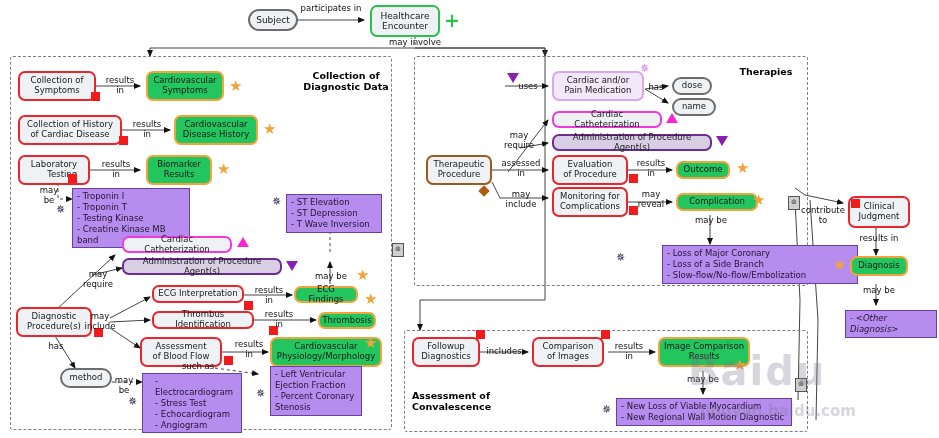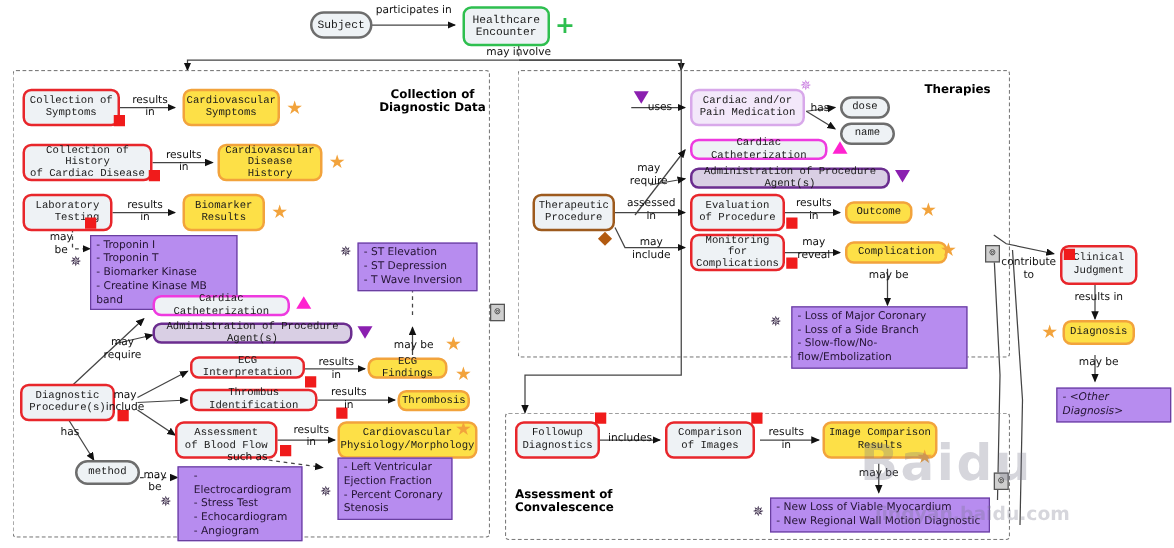--- a/index.html
+++ b/index.html
@@ -3,25 +3,25 @@
 <meta charset="utf-8">
 <style>
   html,body{margin:0;padding:0;background:#ffffff;}
   body{width:939px;height:438px;position:relative;overflow:hidden;
        font-family:"DejaVu Sans","Liberation Sans",sans-serif;color:#1a1a1a;}
   #canvas{position:absolute;inset:0;width:939px;height:438px;}
   svg.wire{position:absolute;left:0;top:0;width:939px;height:438px;pointer-events:none;}
 
   .node{position:absolute;box-sizing:border-box;display:flex;align-items:center;
         justify-content:center;text-align:center;border-radius:7px;
-        background:#eef2f5;border:2px solid #888;line-height:1.12;font-family:Liberation Mono, monospace;}
+        background:#eef2f5;border:2px solid #888;line-height:1.12;}
   .node span{display:block;padding:0 3px;}
 
   .n-red{border-color:#e8262b;background:#eef2f5;}
-  .n-orange{border-color:#f2a33c;background:#fde047;}
+  .n-orange{border-color:#f2a33c;background:#22c55e;}
   .n-green{border-color:#2ebf4f;background:#eef2f5;}
   .n-grey{border-color:#6d6d6d;background:#eef2f5;border-radius:11px;}
   .n-brown{border-color:#9d5a1d;background:#eef2f5;}
   .n-purple{border-color:#5c1f74;background:#e9e1ef;}
   .n-lilac{border-color:#d8a8ea;background:#f3e8fa;}
   .n-magenta{border-color:#ee3adf;background:#eef2f5;}
   .n-dkpurple{border-color:#6b2d8f;background:#d9cfe4;}
 
   .lst{position:absolute;box-sizing:border-box;background:#b78cef;
        border:1px solid #6a3fa0;color:#241433;padding:2px 4px;
@@ -177,21 +177,21 @@
     <span style="white-space:pre-line;">Biomarker
 Results</span>
   </div>
   <div class="star" style="left:217px;top:162px;">★</div>
 
   <div class="lbl" style="left:32px;top:186px;width:34px;">may
 be</div>
   <div class="gear" style="left:56px;top:204px;">✵</div>
   <div class="lst" style="left:72px;top:188px;width:118px;white-space:pre-line;">- Troponin I
 - Troponin T
-- Biomarker Kinase
+- Testing Kinase
 - Creatine Kinase MB band</div>
 
   <div class="node n-magenta" style="left:122px;top:236px;width:110px;height:17px;font-size:8.5px;">
     <span>Cardiac Catheterization</span>
   </div>
   <div class="tri tri-up" style="left:237px;top:237px;"></div>
   <div class="node n-dkpurple" style="left:122px;top:258px;width:160px;height:17px;font-size:8.5px;">
     <span>Administration of Procedure Agent(s)</span>
   </div>
   <div class="tri tri-dn" style="left:286px;top:261px;"></div>
@@ -321,21 +321,21 @@
   <div class="sq" style="left:629px;top:206px;"></div>
   <div class="lbl" style="left:628px;top:190px;width:46px;">may
 reveal</div>
   <div class="node n-orange" style="left:676px;top:193px;width:82px;height:18px;font-size:8.5px;">
     <span>Complication</span>
   </div>
   <div class="star" style="left:752px;top:193px;">★</div>
   <div class="lbl" style="left:688px;top:216px;width:46px;">may be</div>
 
   <div class="gear" style="left:616px;top:252px;">✵</div>
-  <div class="lst" style="left:633px;top:245px;width:141px;white-space:pre-line;">- Loss of Major Coronary
+  <div class="lst" style="left:662px;top:245px;width:196px;white-space:pre-line;">- Loss of Major Coronary
 - Loss of a Side Branch
 - Slow-flow/No-flow/Embolization</div>
 
   <div class="node n-red" style="left:412px;top:337px;width:68px;height:30px;font-size:8.5px;">
     <span style="white-space:pre-line;">Followup
 Diagnostics</span>
   </div>
   <div class="sq" style="left:476px;top:330px;"></div>
   <div class="lbl" style="left:480px;top:347px;width:48px;">includes</div>
   <div class="node n-red" style="left:532px;top:337px;width:72px;height:30px;font-size:8.5px;">

